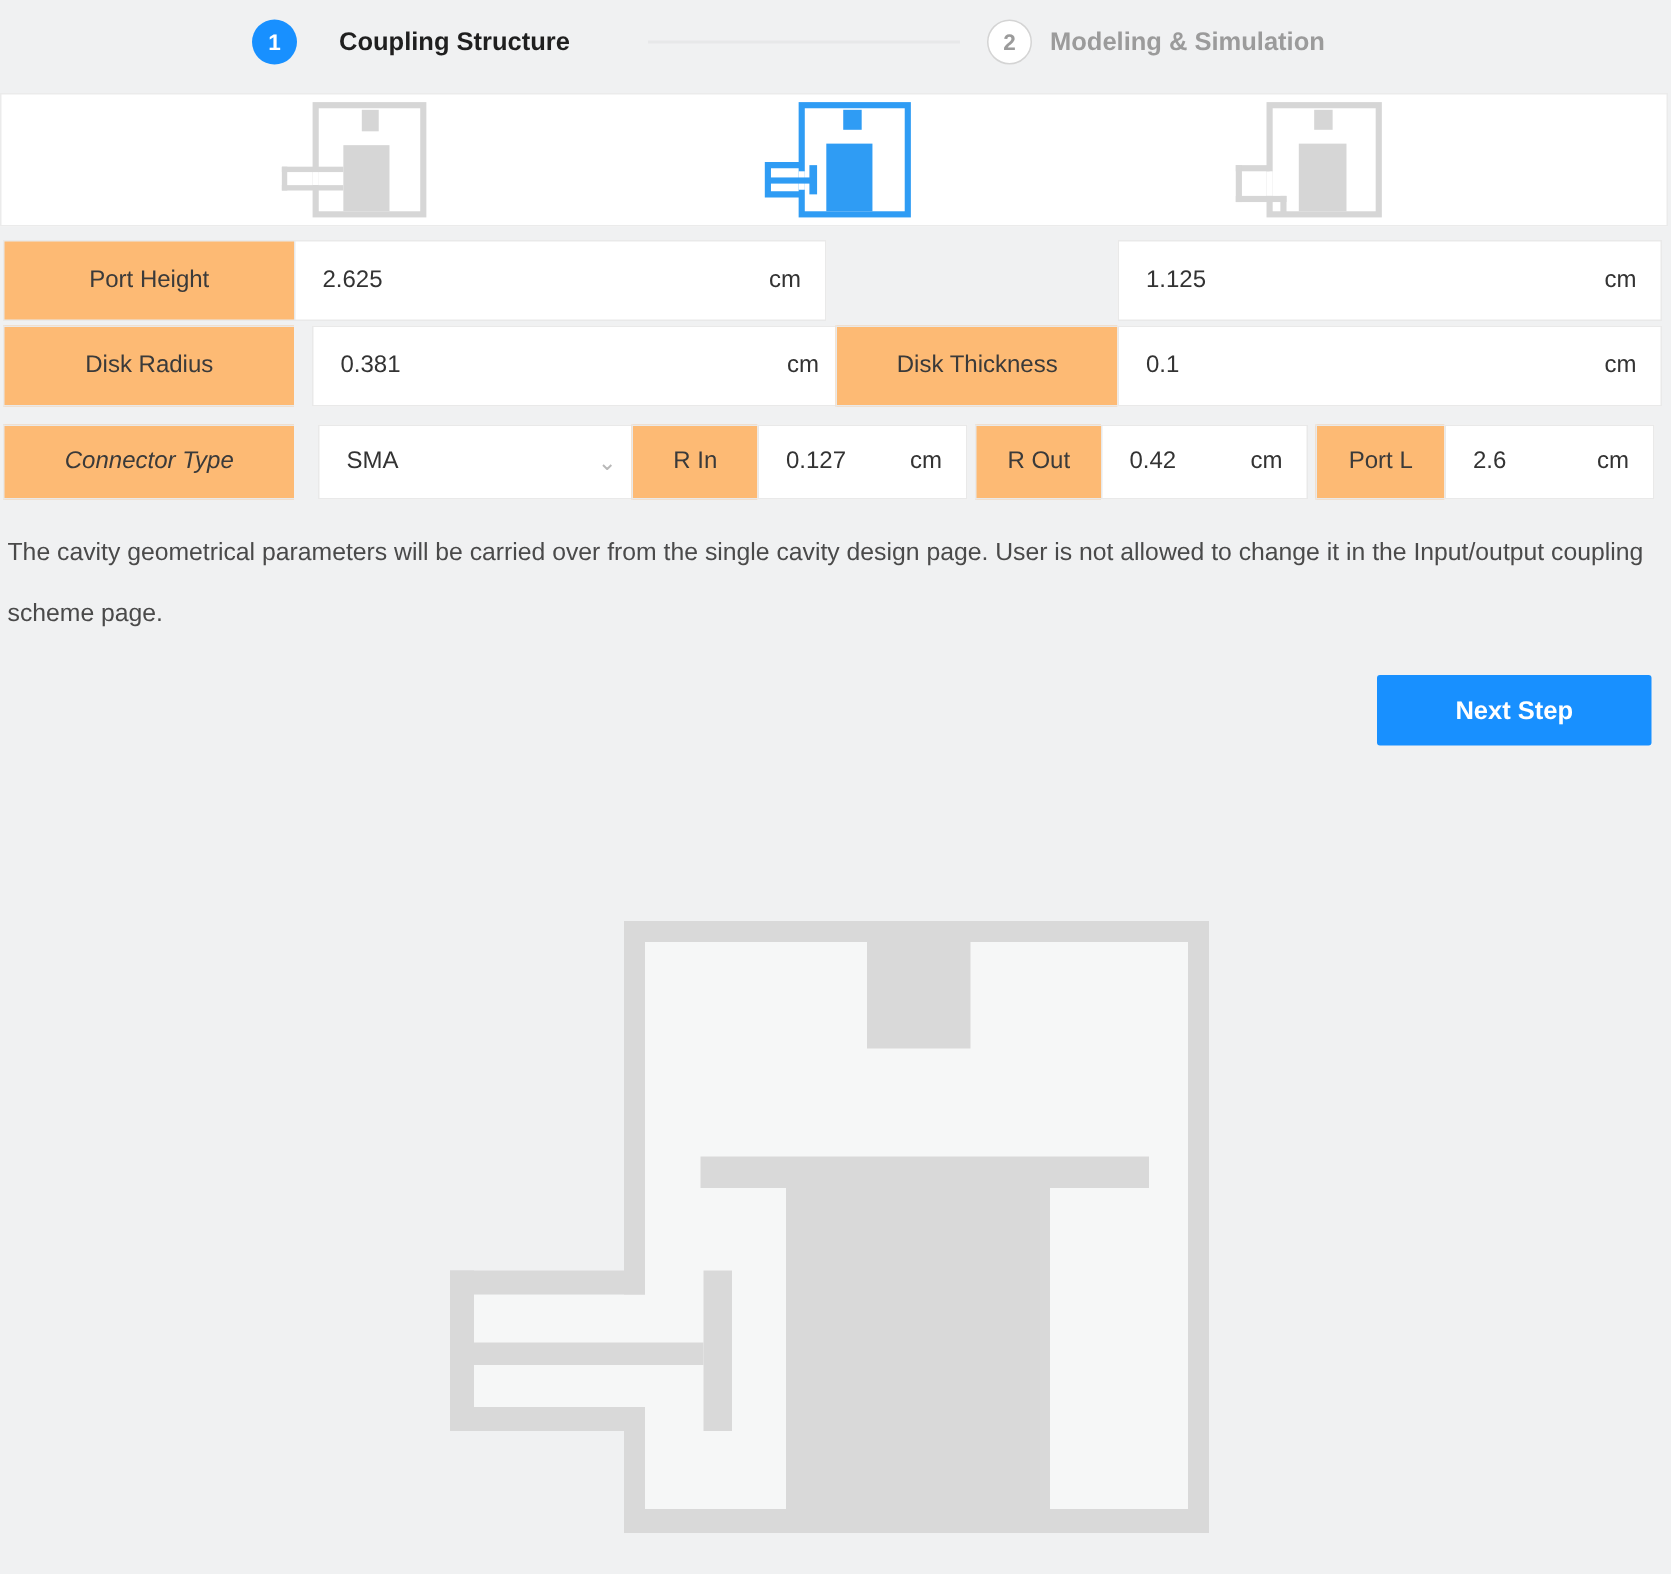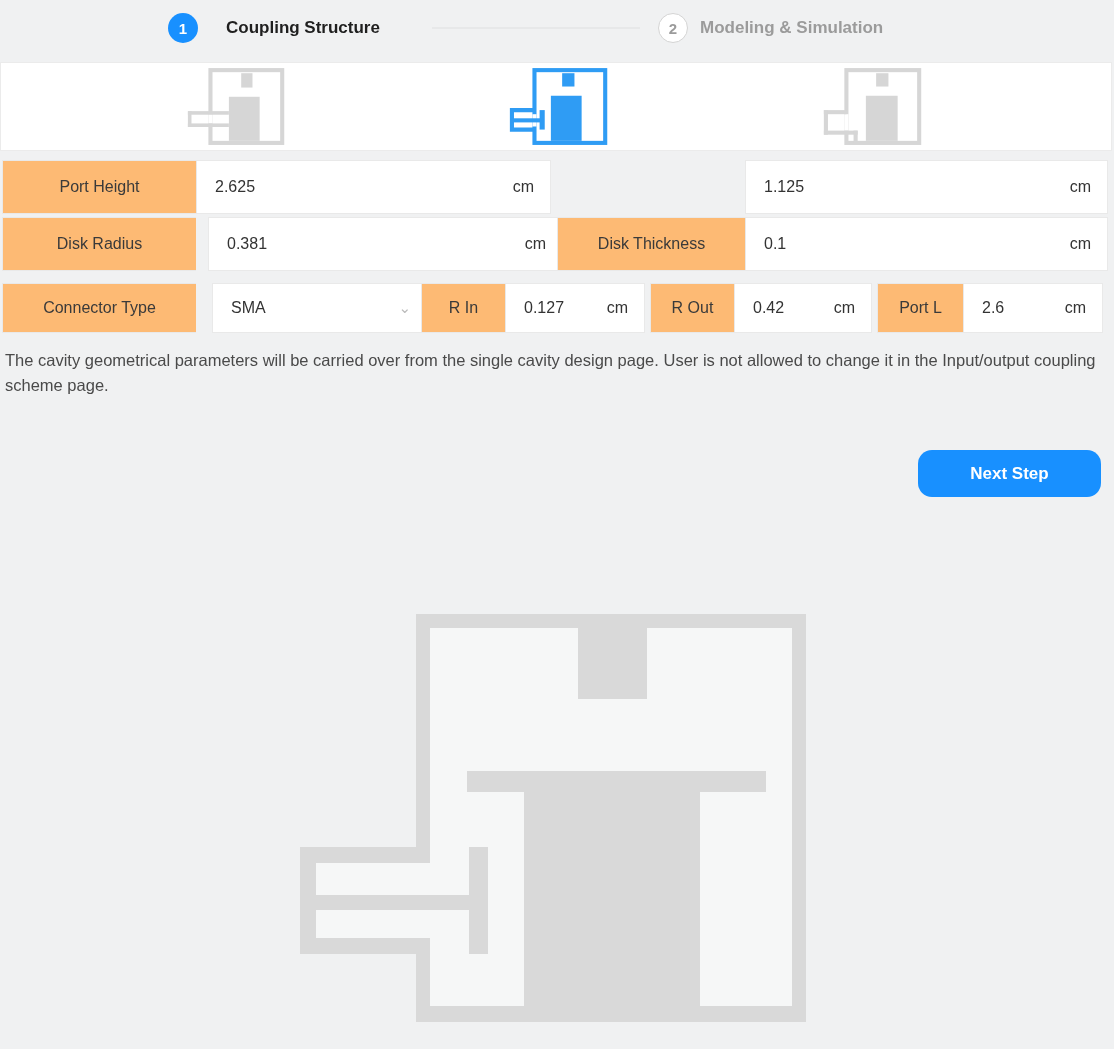--- a/index.html
+++ b/index.html
@@ -39,27 +39,27 @@
     display:flex;align-items:center;font-size:16px;color:#3a3a3a;
   }
   .cell.label{background:#fdba74;justify-content:center;border-right:none;}
   .cell.value .val{padding-left:18px;color:#333;}
   .cell.value .unit{margin-left:auto;padding-right:16px;color:#333;}
   .chevron{margin-left:auto;padding-right:20px;color:#b9b9b9;font-size:15px;}
 
   
   .note{
     left:5px;top:348px;width:1104px;
-    font-size:16.5px;line-height:25px;color:#4a4a4a;
+    font-size:16.5px;line-height:41px;color:#4a4a4a;
   }
 
   
   .next-btn{
     left:918px;top:450px;width:183px;height:47px;
-    background:#1890ff;color:#fff;border:none;border-radius:14px;
+    background:#1890ff;color:#fff;border:none;border-radius:2px;
     font-family:"Liberation Sans", sans-serif;
     font-size:17px;font-weight:bold;cursor:pointer;
     display:flex;align-items:center;justify-content:center;
   }
 
   
   .diagram{left:300px;top:614px;width:506px;height:408px;}
 </style>
 </head>
 <body>
@@ -143,21 +143,21 @@
   <div class="cell label abs" style="left:555px;top:0;width:188px;height:54px;">
     <span>Disk Thickness</span>
   </div>
   <div class="cell value abs" style="left:743px;top:0;width:363px;height:54px;">
     <span class="val">0.1</span>
     <span class="unit">cm</span>
   </div>
 </div>
 
 <div class="abs" style="left:2px;top:283px;width:1110px;height:50px;">
-  <div class="cell label abs" style="left:0;top:0;width:194px;height:50px;">
+  <div class="cell label abs" style="left:0;top:0;width:194px;height:50px;font-style:italic;">
     <span>Connector Type</span>
   </div>
   <div class="cell value abs" style="left:194px;top:0;width:220px;height:50px;cursor:pointer;margin-left:16px;">
     <span class="val">SMA</span>
     <span class="chevron">⌄</span>
   </div>
 
   <div class="cell label abs" style="left:419px;top:0;width:84px;height:50px;">
     <span>R In</span>
   </div>

